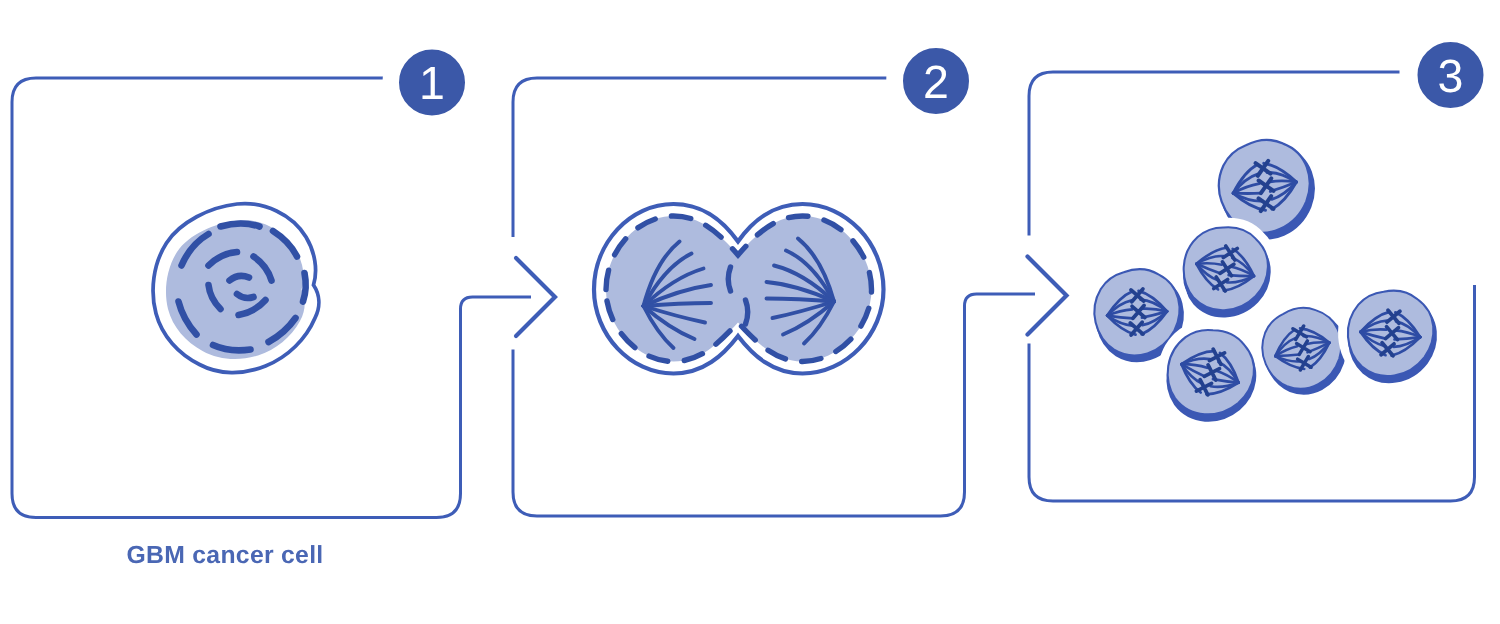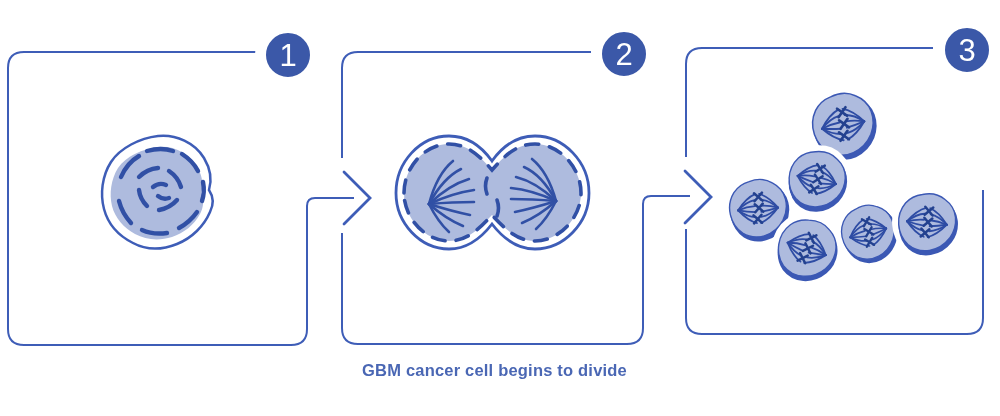--- a/index.html
+++ b/index.html
@@ -151,15 +151,15 @@
   <div class="badge" style="left:255px;top:22px;">
     <span>1</span>
   </div>
   <div class="badge" style="left:591px;top:21px;">
     <span>2</span>
   </div>
   <div class="badge" style="left:934px;top:17px;">
     <span>3</span>
   </div>
 
-  <div class="caption" style="left:342px;width:305px;">GBM cancer cell begins to divide</div>
+  <div class="caption" style="left:0px;width:300px;">GBM cancer cell</div>
 
 </div>
 
 </body></html>

